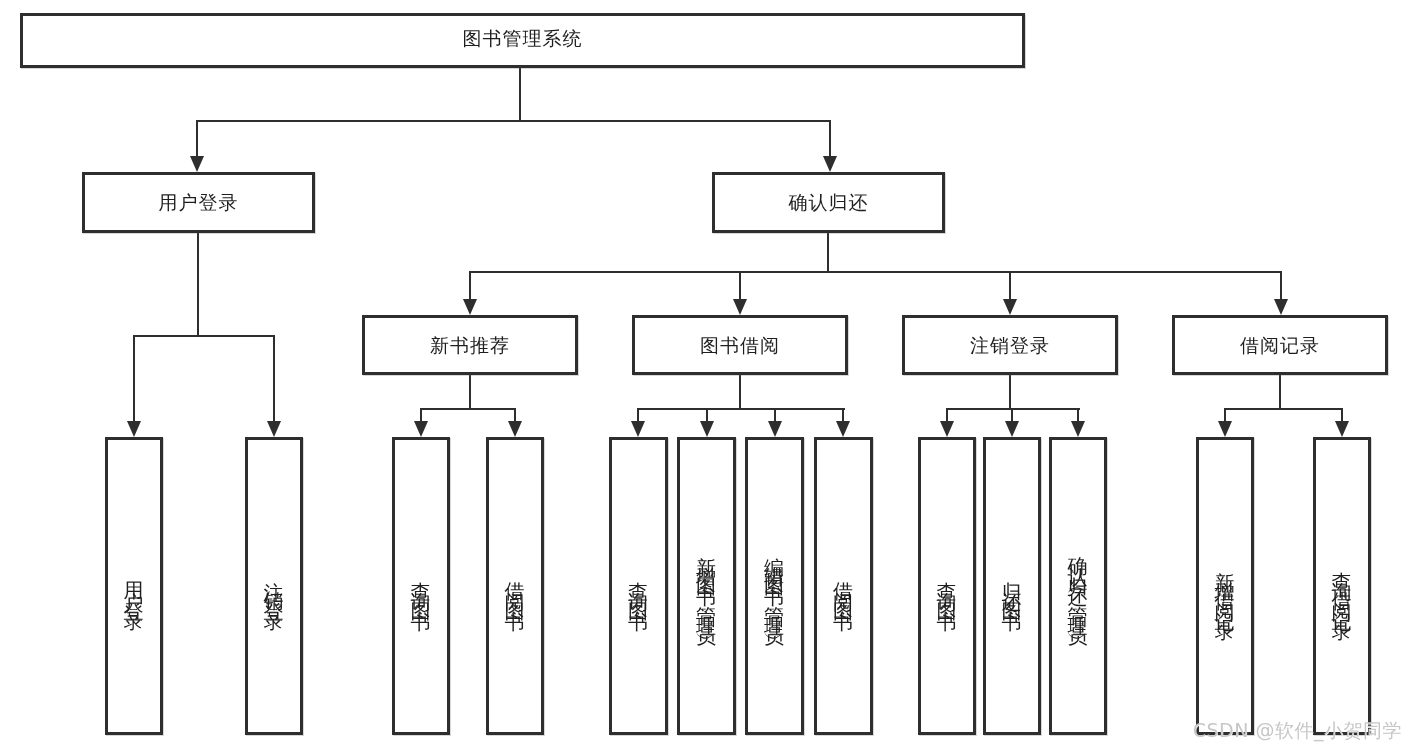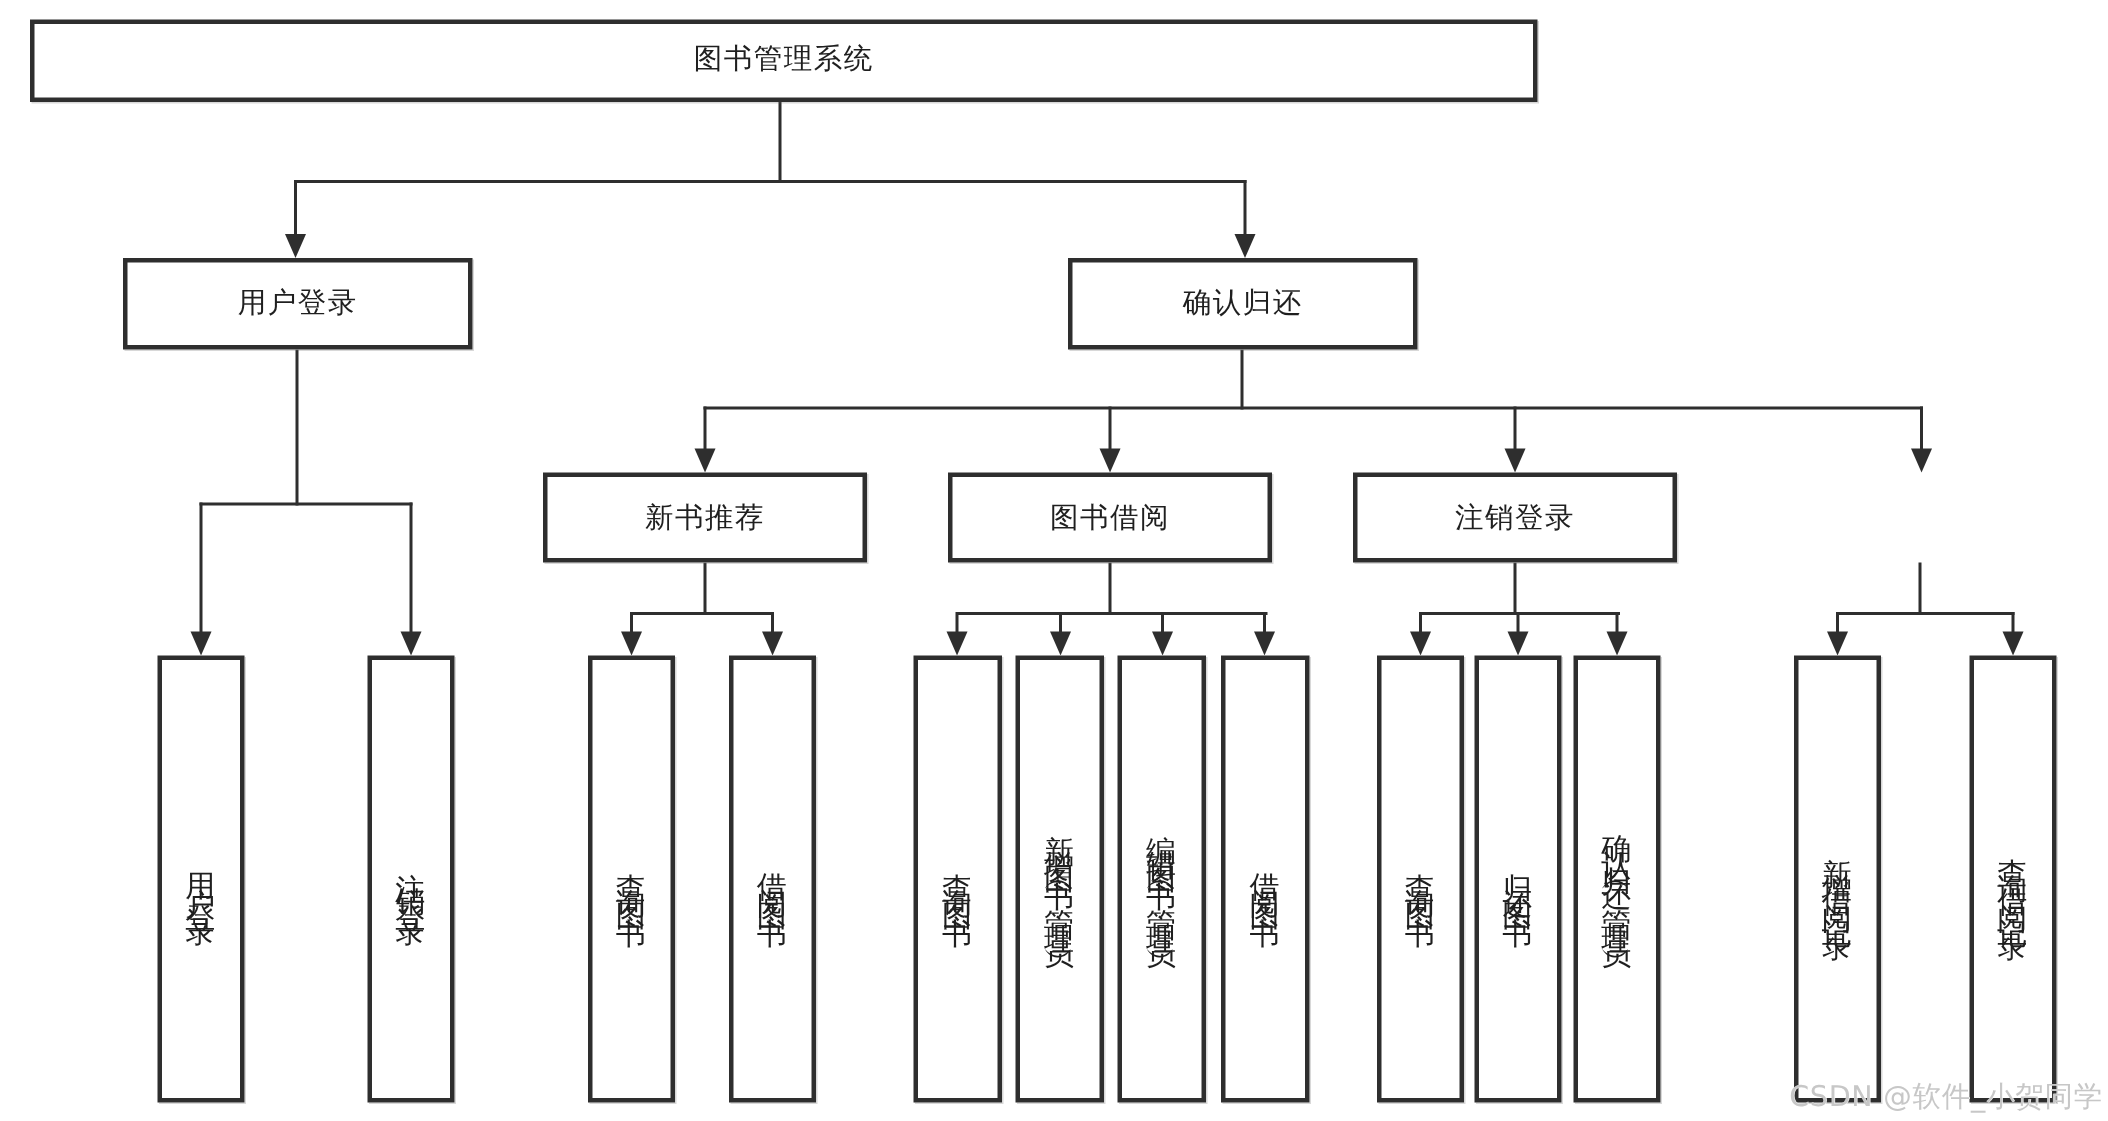--- a/index.html
+++ b/index.html
@@ -139,20 +139,23 @@
     </div>
     <div class="node" style="left: 362px; top: 315px; width: 216px; height: 60px;">
       <span>新书推荐</span>
     </div>
     <div class="node" style="left: 632px; top: 315px; width: 216px; height: 60px;">
       <span>图书借阅</span>
     </div>
     <div class="node" style="left: 902px; top: 315px; width: 216px; height: 60px;">
       <span>注销登录</span>
     </div>
+    <div class="node" style="left: 1172px; top: 315px; width: 216px; height: 60px;">
+      <span>借阅记录</span>
+    </div>
     <div class="node vertical" style="left: 105px; top: 437px; width: 58px; height: 298px;">
       <span>用户登录</span>
     </div>
     <div class="node vertical" style="left: 245px; top: 437px; width: 58px; height: 298px;">
       <span>注销登录</span>
     </div>
     <div class="node vertical" style="left: 392px; top: 437px; width: 58px; height: 298px;">
       <span>查询图书</span>
     </div>
     <div class="node vertical" style="left: 486px; top: 437px; width: 58px; height: 298px;">

